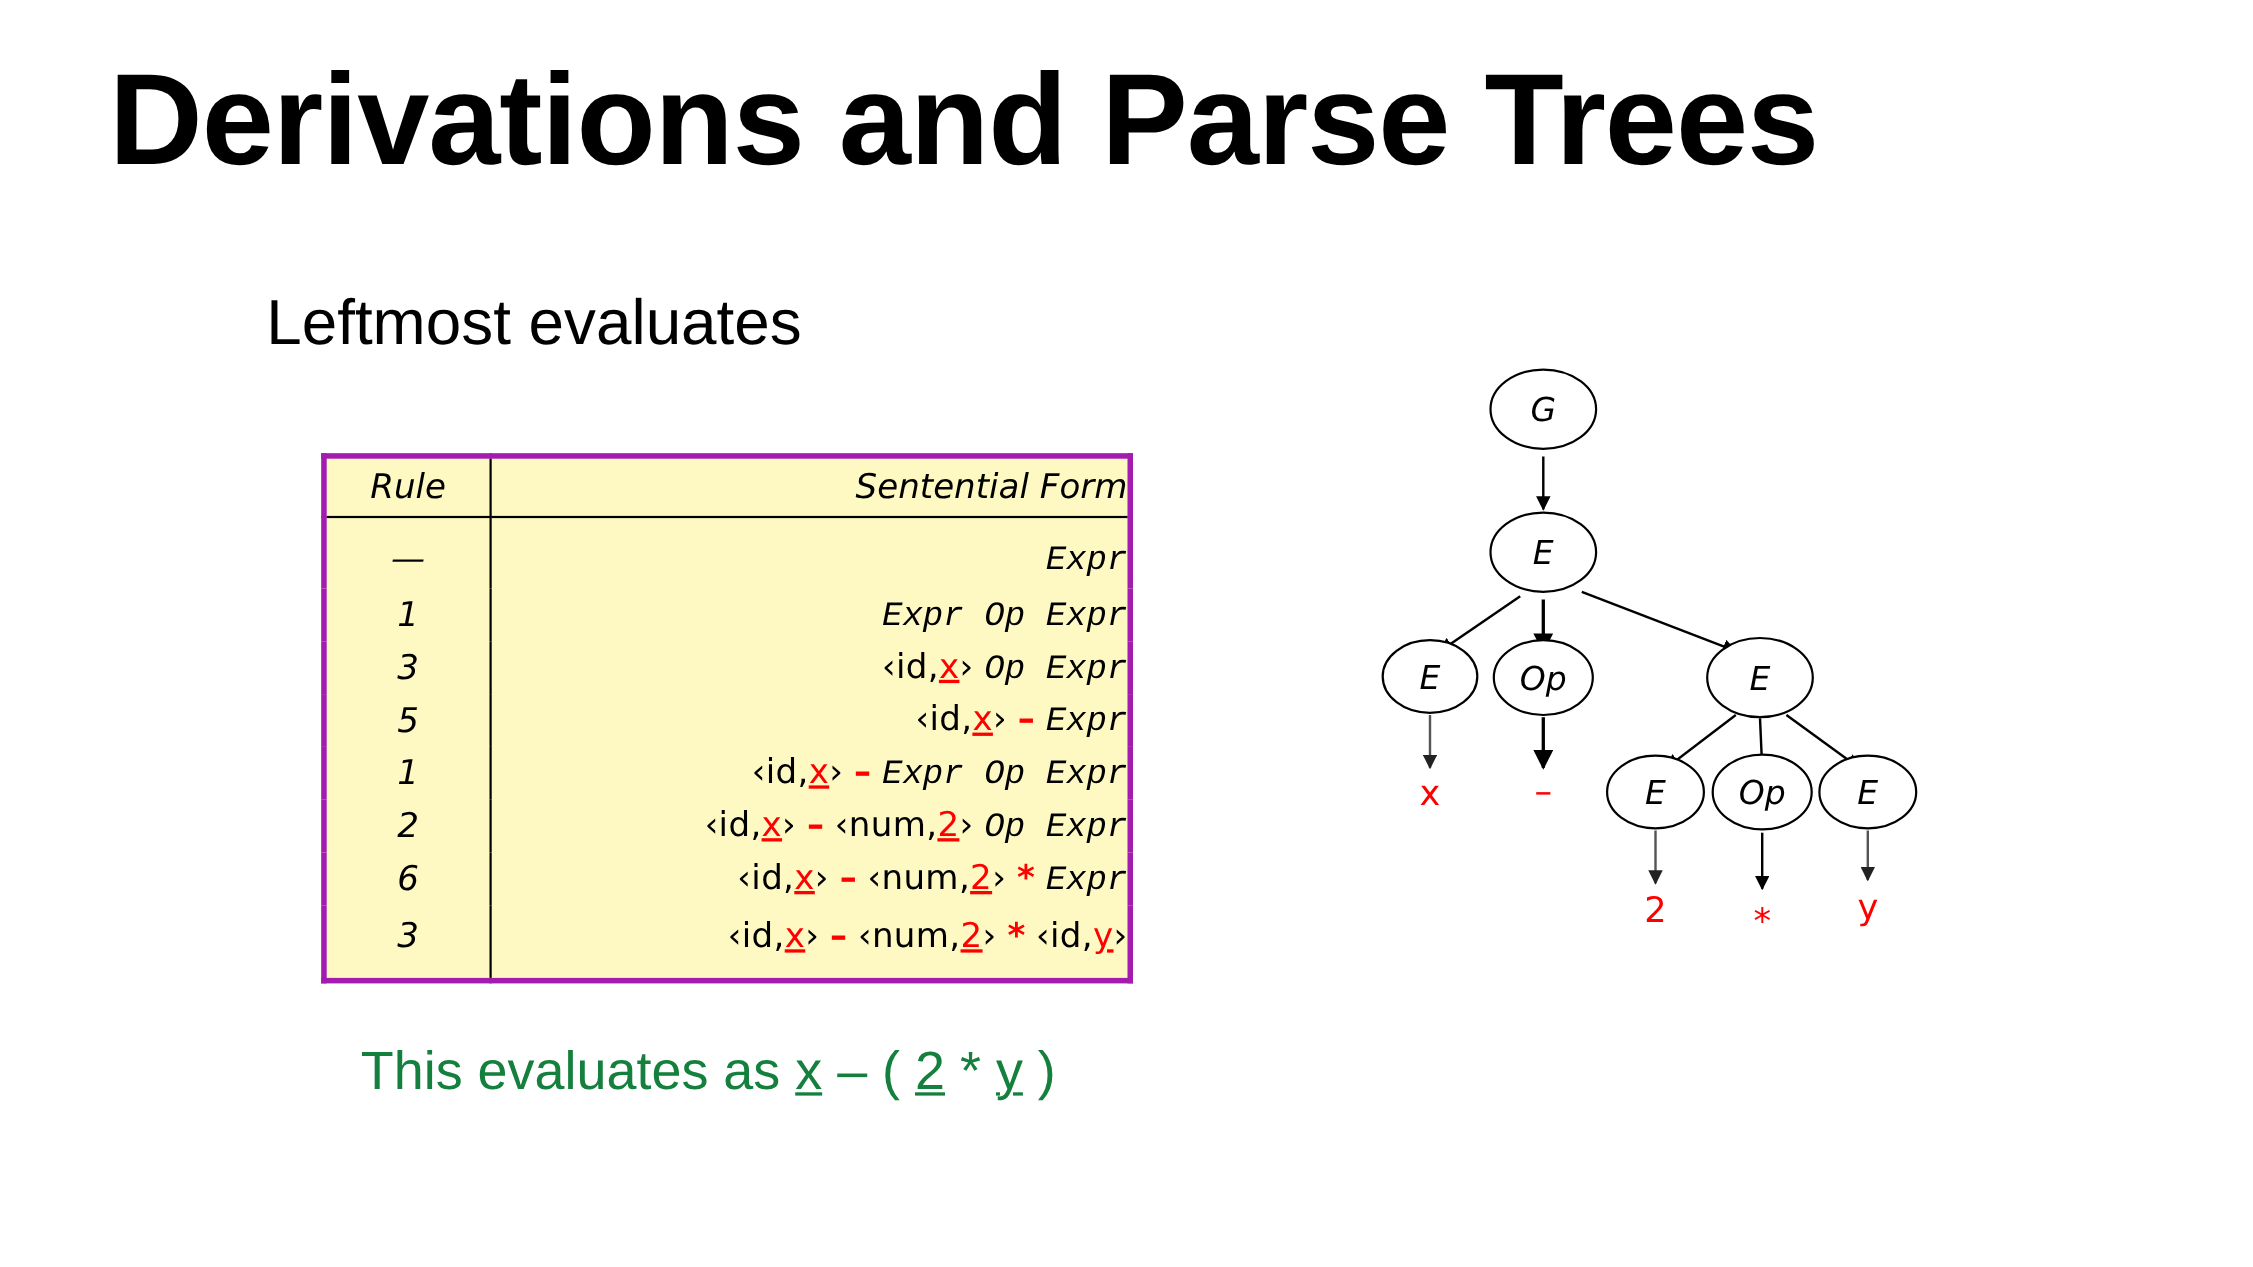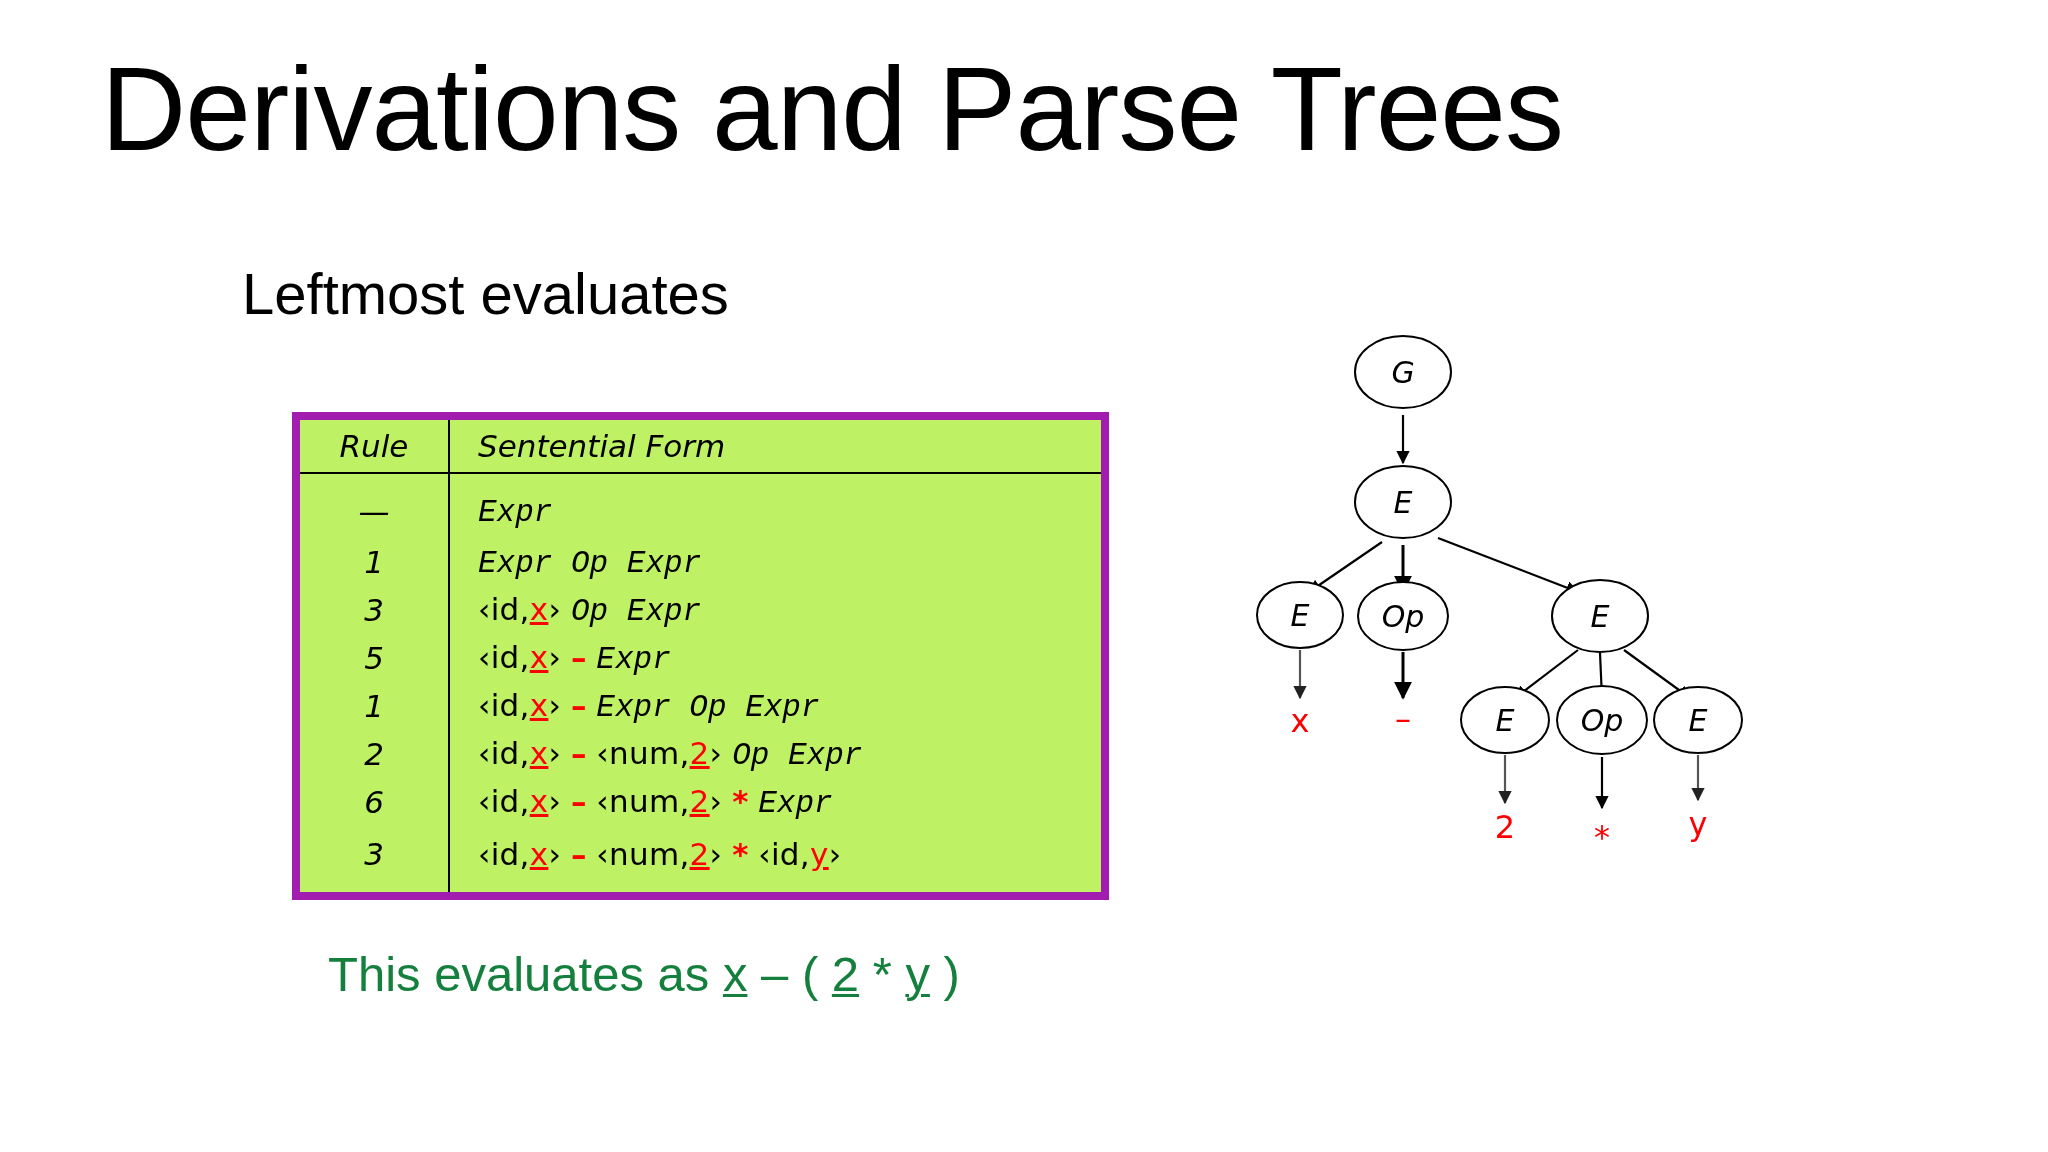--- a/index.html
+++ b/index.html
@@ -18,24 +18,25 @@
 
   
   #slide-title {
     position: absolute;
     left: 0;
     top: 48px;
     width: 1664px;
     text-align: center;
     font-size: 118px;
     line-height: 1.05;
-    font-weight: 400;
+    font-weight: 700;
     letter-spacing: -1px;
     color: #000;
     white-space: nowrap;
+    padding-left: 44px;
   }
 
   
   #subtitle {
     position: absolute;
     left: 242px;
     top: 262px;
     font-size: 58px;
     line-height: 1.1;
     font-weight: 400;
@@ -45,43 +46,43 @@
 
   
   #derivation-table-wrap {
     position: absolute;
     left: 292px;
     top: 412px;
     width: 738px;
   }
   table.deriv {
     border-collapse: collapse;
-    border: 8px solid #a21caf;
-    background: #bef264;
-    width: 817px;
+    border: 5px solid #a21caf;
+    background: #fef9c3;
+    width: 738px;
     font-family: "DejaVu Sans", sans-serif;
   }
   table.deriv th, table.deriv td {
     padding: 0;
     font-weight: 400;
   }
   table.deriv thead th {
     border-bottom: 2px solid #000;
   }
   .col-rule {
     width: 148px;
     text-align: center;
     vertical-align: middle;
     border-right: 2px solid #000;
     font-size: 31px;
     height: 48px;
     font-style: italic;
   }
   .col-form {
-    text-align: left;
+    text-align: right;
     vertical-align: middle;
     font-size: 31px;
     height: 48px;
     padding-left: 28px !important;
     white-space: nowrap;
     font-style: italic;
   }
   thead .col-rule, thead .col-form {
     height: 52px;
     font-style: italic;

